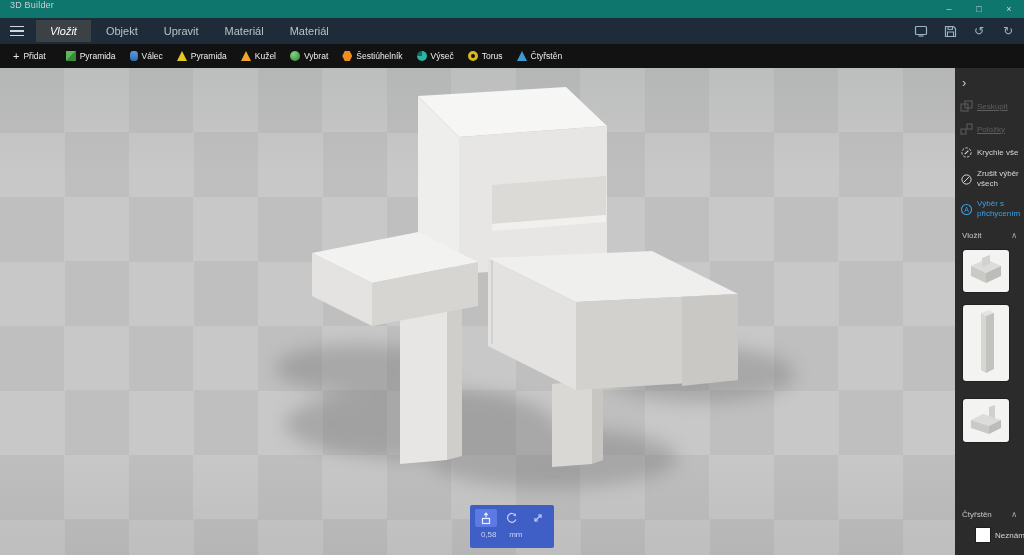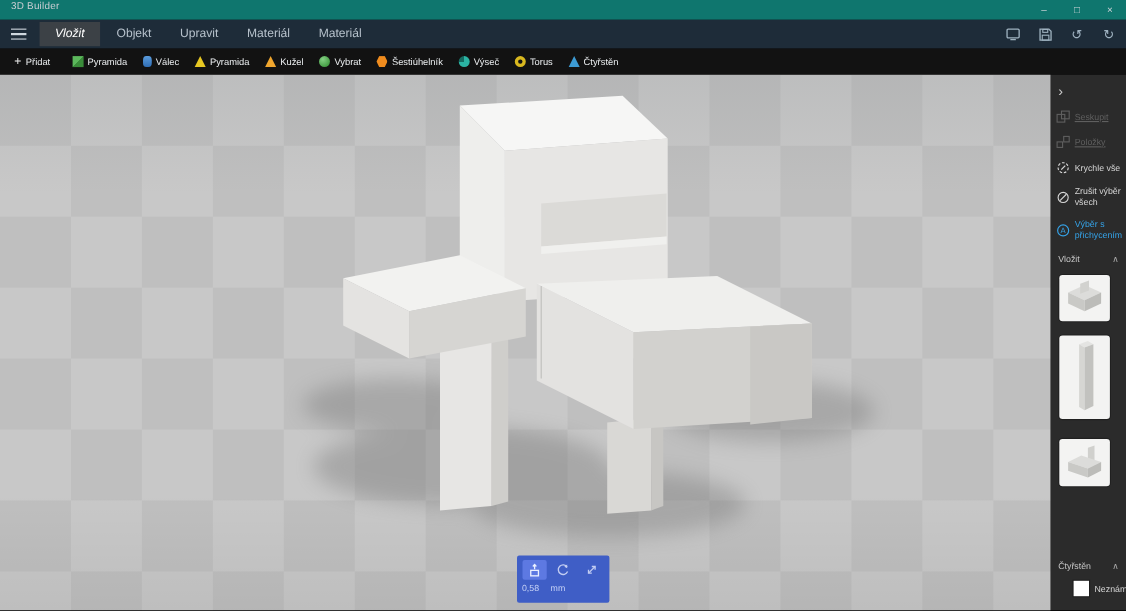--- a/index.html
+++ b/index.html
@@ -48,21 +48,21 @@
     background-size:100% 100%, 129px 129px; }
   .model-svg { position:absolute; inset:0; width:955px; height:487px; }
 
   
   .measure-panel { position:absolute; left:calc(50% + 34px); transform:translateX(-50%); bottom:7px;
     width:84px; height:43px; background:#3f5ec6; border-radius:2px; display:flex; flex-direction:column; padding-top:4px; }
   .mp-icons { display:flex; justify-content:center; gap:4px; }
   .mp-cell { width:22px; height:18px; display:flex; align-items:center; justify-content:center; }
   .mp-cell.selected { background:#5d79e2; border-radius:2px; }
   .mp-labels { display:flex; justify-content:center; gap:4px; margin-top:3px; }
-  .mp-label { width:22px; text-align:left; font-size:8px; color:#c6d2f6; }
+  .mp-label { width:22px; text-align:right; font-size:8px; color:#c6d2f6; }
 
   
   .sidebar { width:69px; background:#2b2b2b; color:#d6d6d6; display:flex; flex-direction:column; font-size:8px; padding:6px 0 8px 0; }
   .sb-expand { padding:2px 0 6px 7px; color:#c9c9c9; font-size:13px; line-height:1; }
   .sb-action { display:flex; align-items:center; gap:4px; padding:5px 2px 5px 5px; line-height:1.25; }
   .sb-action .sa-icon { flex:none; width:13px; height:13px; }
   .sb-action.disabled { color:#5f5f5f;text-decoration:underline; }
   .sb-action.active { color:#35a3e8; }
   .sb-header { display:flex; align-items:center; justify-content:space-between; padding:7px 7px 4px 7px; color:#c7c7c7; }
   .sb-header .chev { font-size:8px; color:#a9a9a9; }

